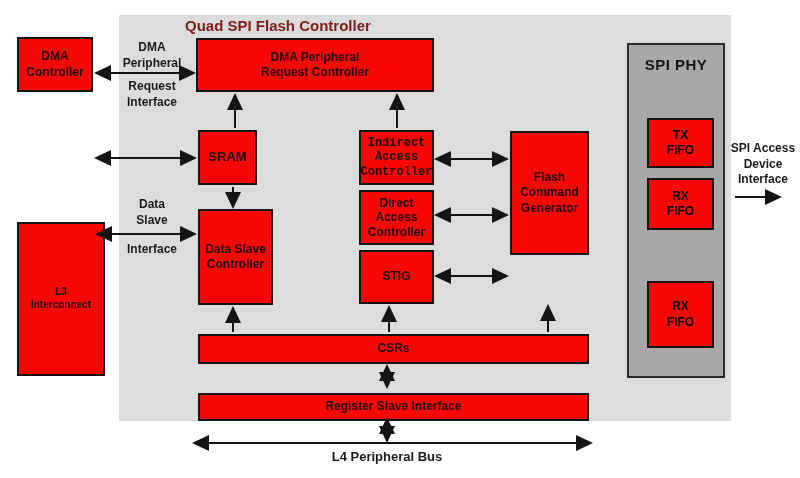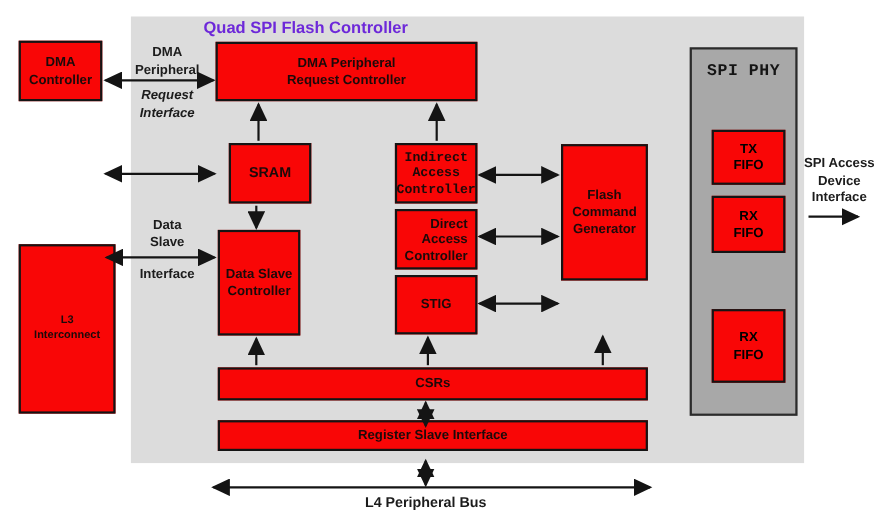--- a/index.html
+++ b/index.html
@@ -1,26 +1,26 @@
 <!DOCTYPE html>
 <html><head>
 <meta charset="utf-8">
 <style>
   html,body{margin:0;padding:0;background:#ffffff;overflow:hidden;}
   .canvas{position:relative;width:800px;height:478px;background:#ffffff;
           font-family:"Liberation Sans", sans-serif;font-weight:bold;color:#151515;}
   .bg{position:absolute;background:#dcdcdc;}
   .phy{position:absolute;background:#a8a8a8;border:2px solid #2b2b2b;box-sizing:border-box;text-align:center;}
-  .phy-title{font-size:15px;padding-top:11px;letter-spacing:.5px;font-family:Liberation Mono, monospace;}
+  .phy-title{font-size:15px;padding-top:11px;letter-spacing:.5px;}
   .rbox{position:absolute;background:#f90606;border:2px solid #141414;box-sizing:border-box;
         display:flex;align-items:center;justify-content:center;text-align:center;
         white-space:pre-line;line-height:1.28;font-size:12px;color:#1c0a0a;}
   .white{color:#000000;}
   .lab{position:absolute;white-space:pre-line;text-align:center;font-size:12px;line-height:1.3;color:#1c1c1c;}
-  .title{position:absolute;font-size:15px;color:#6d28d9;}
+  .title{position:absolute;font-size:15px;color:#7f1d1d;}
   svg.wires{position:absolute;left:0;top:0;pointer-events:none;}
 </style>
 </head>
 <body>
 
 <div class="canvas">
 
   <div class="bg" style="left:119px;top:15px;width:612px;height:406px;"></div>
 
   <div class="title" style="left:185px;top:17px;">Quad SPI Flash Controller</div>
@@ -29,46 +29,46 @@
     <div class="phy-title">SPI PHY</div>
   </div>
 
   <div class="rbox" style="left:17px;top:37px;width:76px;height:55px;">DMA
 Controller</div>
   <div class="rbox" style="left:17px;top:222px;width:88px;height:154px;font-size:10px;">L3
 Interconnect</div>
 
   <div class="rbox" style="left:196px;top:38px;width:238px;height:54px;">DMA Peripheral
 Request Controller</div>
-  <div class="rbox" style="left:198px;top:130px;width:75px;height:55px;font-size:13px;margin-left:10px;">SRAM</div>
+  <div class="rbox" style="left:198px;top:130px;width:59px;height:55px;font-size:13px;">SRAM</div>
   <div class="rbox" style="left:198px;top:209px;width:75px;height:96px;">Data Slave
 Controller</div>
   <div class="rbox" style="left:359px;top:130px;width:75px;height:55px;line-height:1.2;font-family:Liberation Mono, monospace;">Indirect
 Access
 Controller</div>
-  <div class="rbox" style="left:359px;top:190px;width:75px;height:55px;line-height:1.2;text-align:right;">Direct
+  <div class="rbox" style="left:359px;top:190px;width:75px;height:55px;line-height:1.2;">Direct
 Access
 Controller</div>
   <div class="rbox" style="left:359px;top:250px;width:75px;height:54px;">STIG</div>
   <div class="rbox" style="left:510px;top:131px;width:79px;height:124px;">Flash
 Command
 Generator</div>
   <div class="rbox" style="left:198px;top:334px;width:391px;height:30px;">CSRs</div>
-  <div class="rbox" style="left:198px;top:382px;width:391px;height:28px;">Register Slave Interface</div>
+  <div class="rbox" style="left:198px;top:393px;width:391px;height:28px;">Register Slave Interface</div>
 
   <div class="rbox white" style="left:647px;top:118px;width:67px;height:50px;">TX
 FIFO</div>
   <div class="rbox white" style="left:647px;top:178px;width:67px;height:52px;">RX
 FIFO</div>
   <div class="rbox white" style="left:647px;top:281px;width:67px;height:67px;">RX
 FIFO</div>
 
   <div class="lab" style="left:112px;top:40px;width:80px;">DMA
 Peripheral</div>
-  <div class="lab" style="left:112px;top:79px;width:80px;font-style:italic;">Request
+  <div class="lab" style="left:112px;top:79px;width:80px;">Request
 Interface</div>
   <div class="lab" style="left:112px;top:197px;width:80px;">Data
 Slave</div>
   <div class="lab" style="left:112px;top:242px;width:80px;">Interface</div>
   <div class="lab" style="left:727px;top:141px;width:72px;">SPI Access
 Device
 Interface</div>
   <div class="lab" style="left:287px;top:449px;width:200px;font-size:13px;">L4 Peripheral Bus</div>
 
   <svg class="wires" width="800" height="478" viewBox="0 0 800 478">

